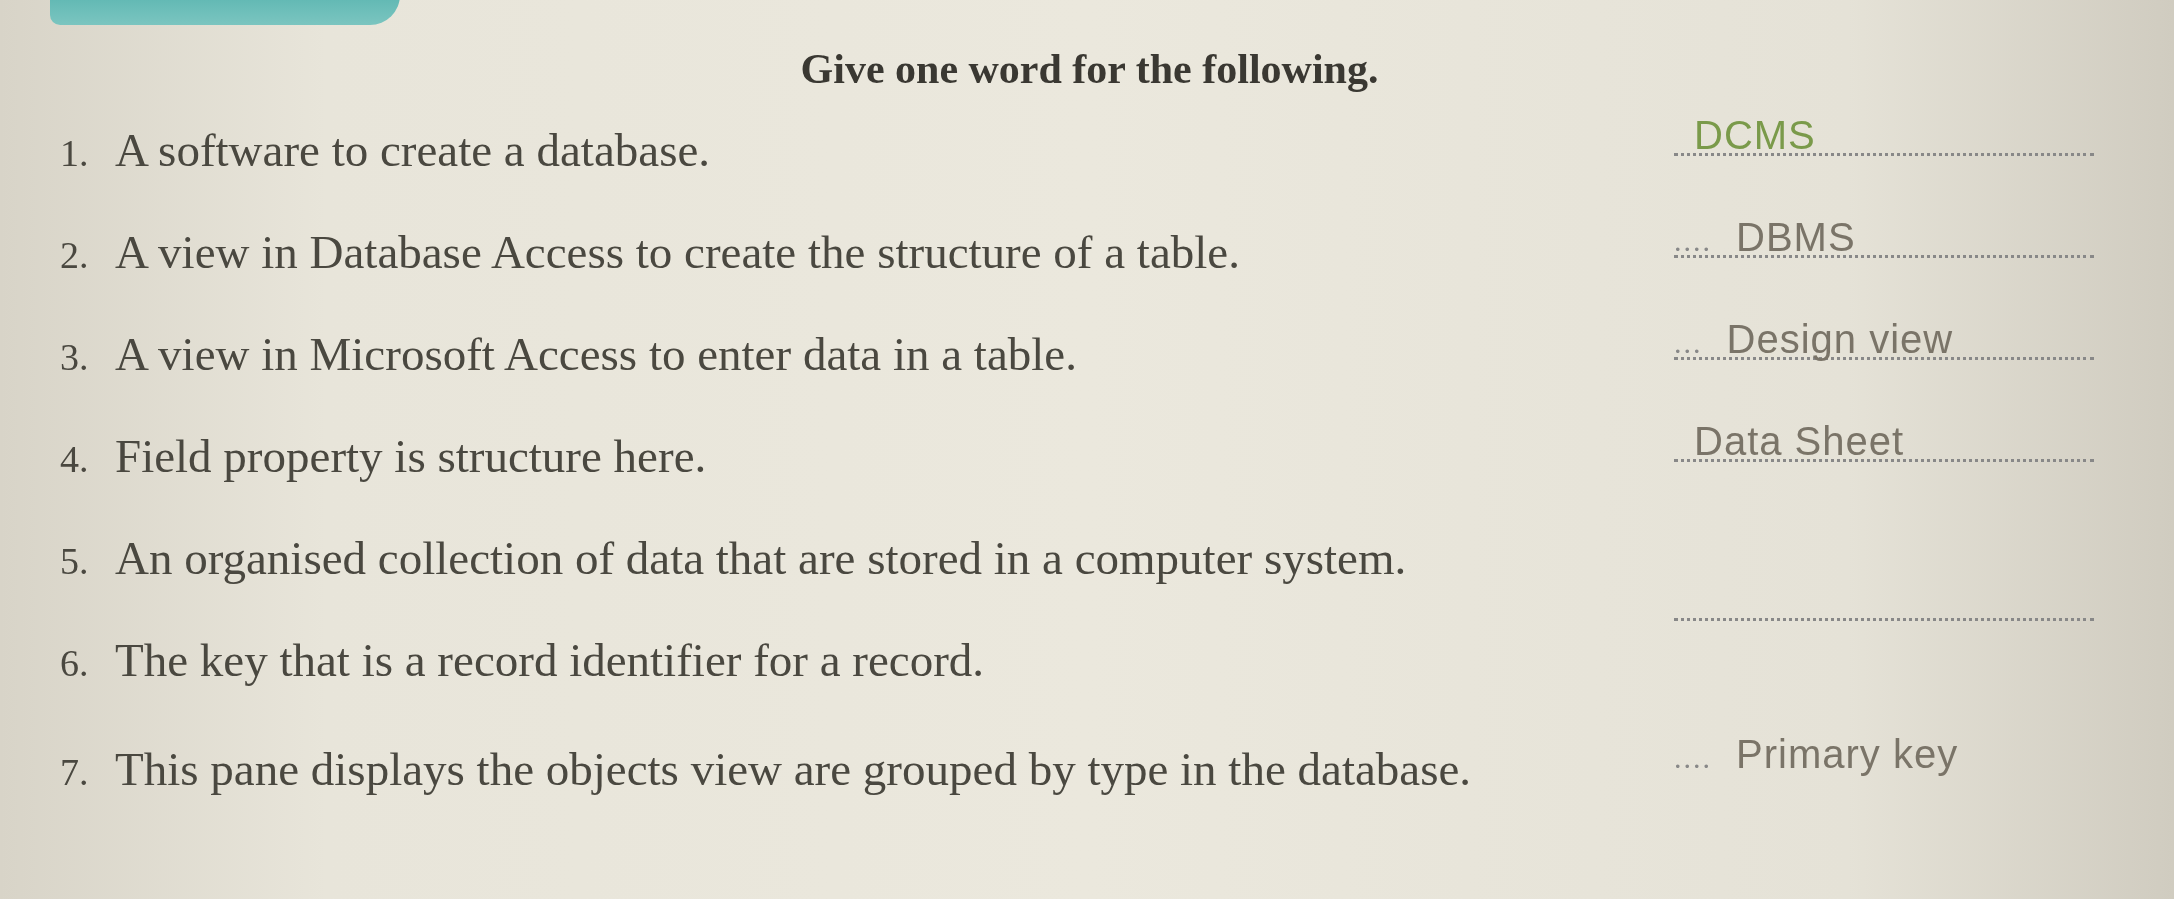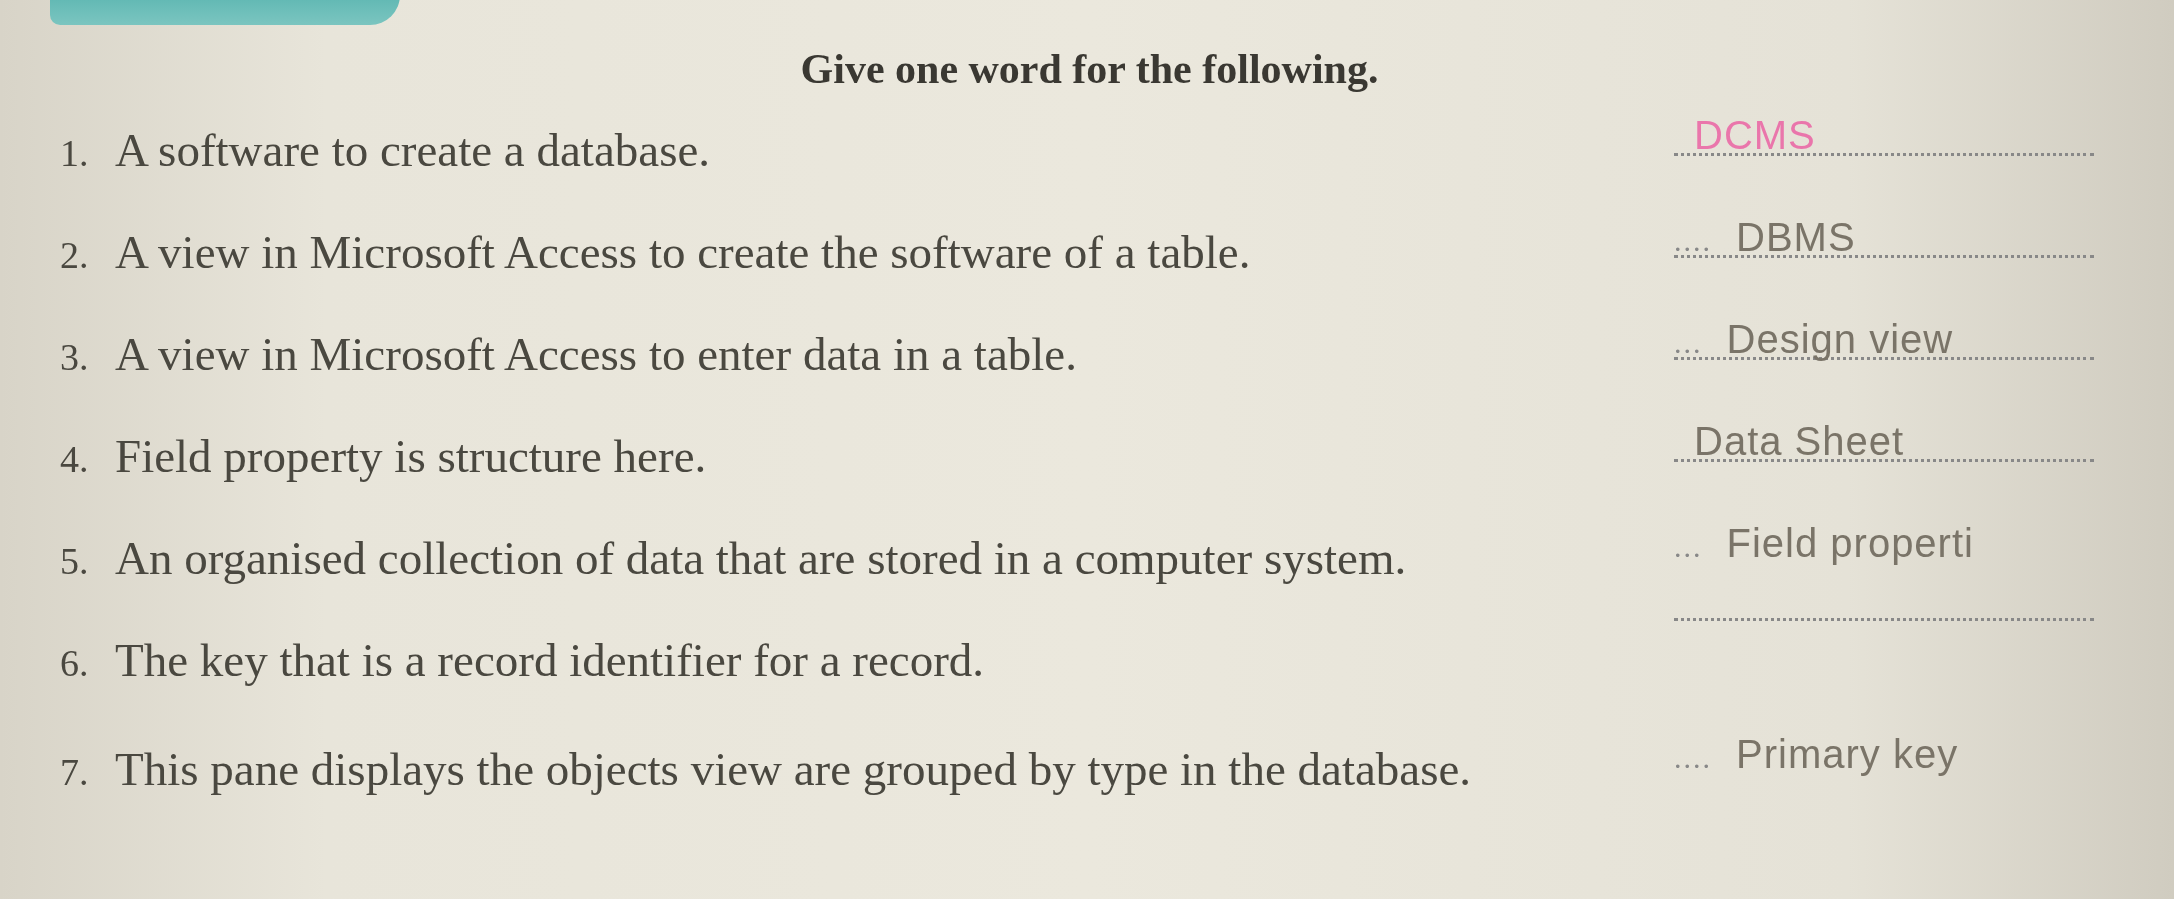--- a/index.html
+++ b/index.html
@@ -68,21 +68,21 @@
     .handwritten {
       font-family: 'Comic Sans MS', cursive, sans-serif;
       font-size: 40px;
       color: #7a7468;
       position: relative;
       z-index: 1;
       padding-left: 20px;
       letter-spacing: 1px;
     }
     .handwritten.faint {
-      color: #ec4899;
+      color: #4d7c0f;
       opacity: 0.7;
     }
     .last-row {
       margin-bottom: 0;
       margin-top: 55px;
     }
     .dots-prefix {
       color: #888;
       font-size: 30px;
       letter-spacing: 2px;
@@ -101,21 +101,21 @@
     <span class="number">1.</span>
     <span class="question-text">A software to create a database.</span>
     <div class="answer-area">
       <span class="handwritten faint">DCMS</span>
       <div class="dotted-line"></div>
     </div>
   </div>
 
   <div class="question-row">
     <span class="number">2.</span>
-    <span class="question-text">A view in Microsoft Access to create the software of a table.</span>
+    <span class="question-text">A view in Database Access to create the structure of a table.</span>
     <div class="answer-area">
       <span class="dots-prefix">....</span>
       <span class="handwritten">DBMS</span>
       <div class="dotted-line"></div>
     </div>
   </div>
 
   <div class="question-row">
     <span class="number">3.</span>
     <span class="question-text">A view in Microsoft Access to enter data in a table.</span>
@@ -131,24 +131,20 @@
     <span class="question-text">Field property is structure here.</span>
     <div class="answer-area">
       <span class="handwritten">Data Sheet</span>
       <div class="dotted-line"></div>
     </div>
   </div>
 
   <div class="question-row">
     <span class="number">5.</span>
     <span class="question-text">An organised collection of data that are stored in a computer system.</span>
-    <div class="answer-area">
-      <span class="dots-prefix">...</span>
-      <span class="handwritten">Field properti</span>
-    </div>
   </div>
 
   <div class="question-row">
     <span class="number">6.</span>
     <span class="question-text">The key that is a record identifier for a record.</span>
     <div class="answer-area">
       <div class="dotted-line"></div>
     </div>
   </div>
 

